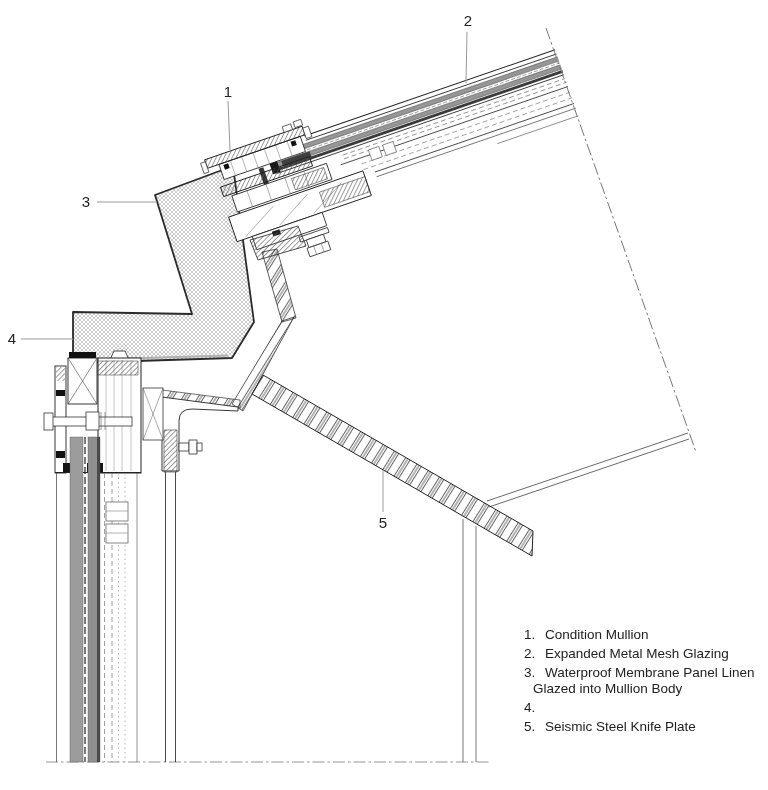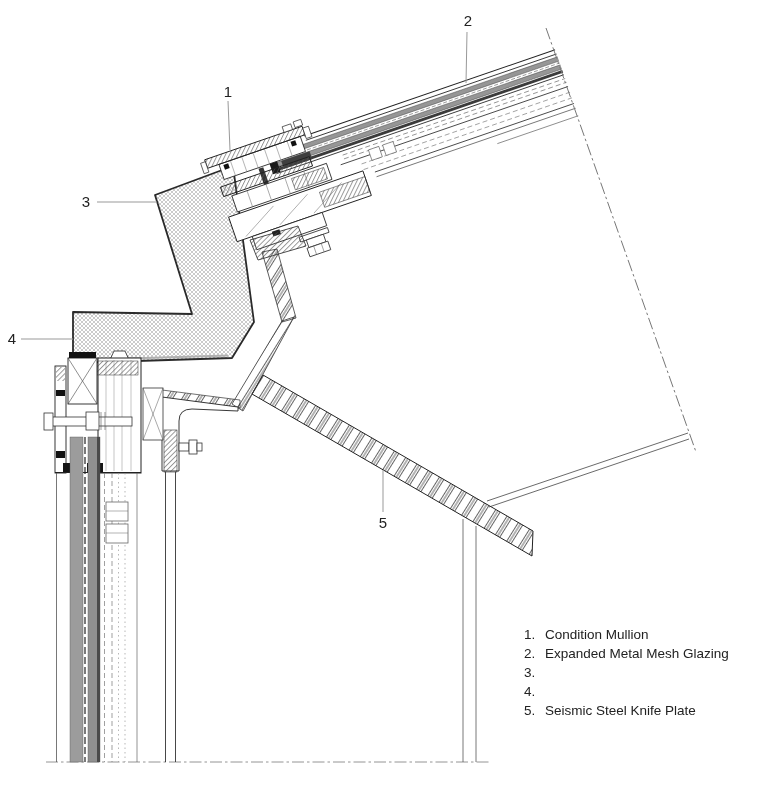--- a/index.html
+++ b/index.html
@@ -225,20 +225,24 @@
         </div>
   </div>
   <div class="item">
     <span class="num">2.</span>
     <div class="txt">
       <div class="l1">Expanded Metal Mesh Glazing</div>
     </div>
   </div>
   <div class="item">
     <span class="num">3.</span>
+    <div class="txt">
+      <div class="l1">Waterproof Membrane Panel Linen</div>
+      <div class="l2">Glazed into Mullion Body</div>
+    </div>
   </div>
   <div class="item">
     <span class="num">4.</span>
     <div class="txt">
     </div>
   </div>
   <div class="item">
     <span class="num">5.</span>
     <div class="txt">
           <div class="l1">Seismic Steel Knife Plate</div>

